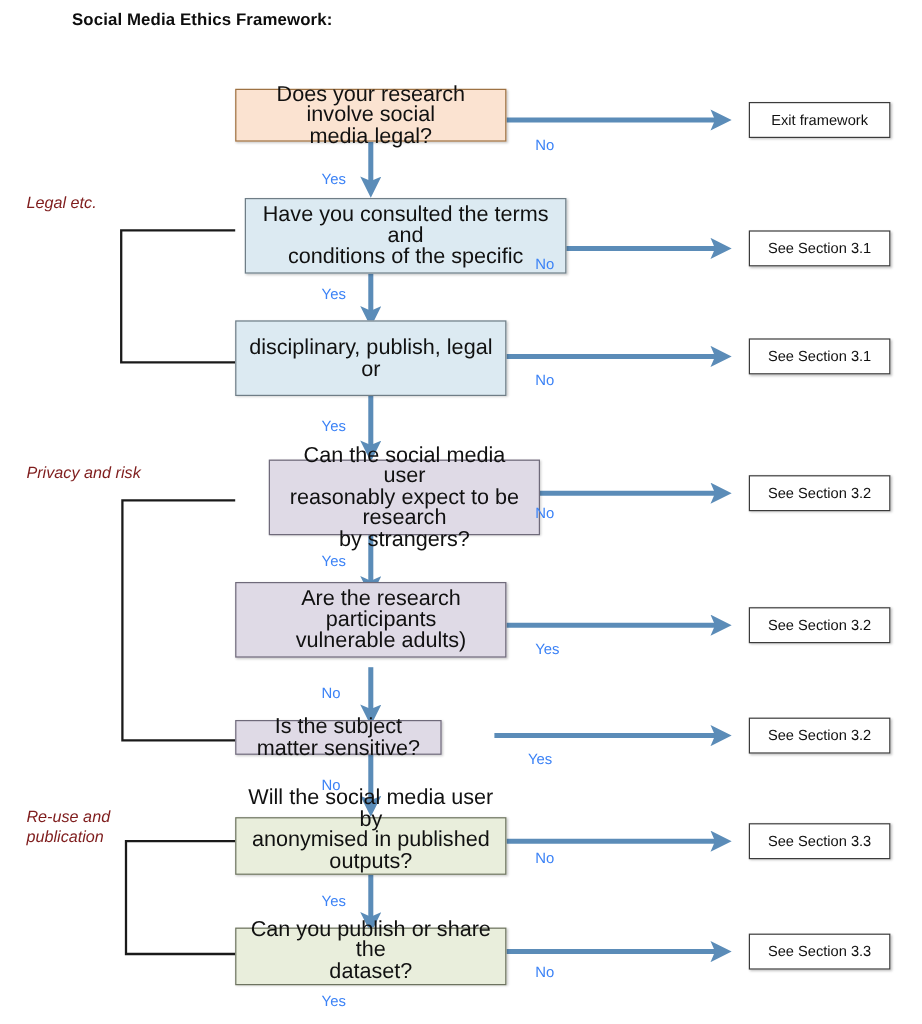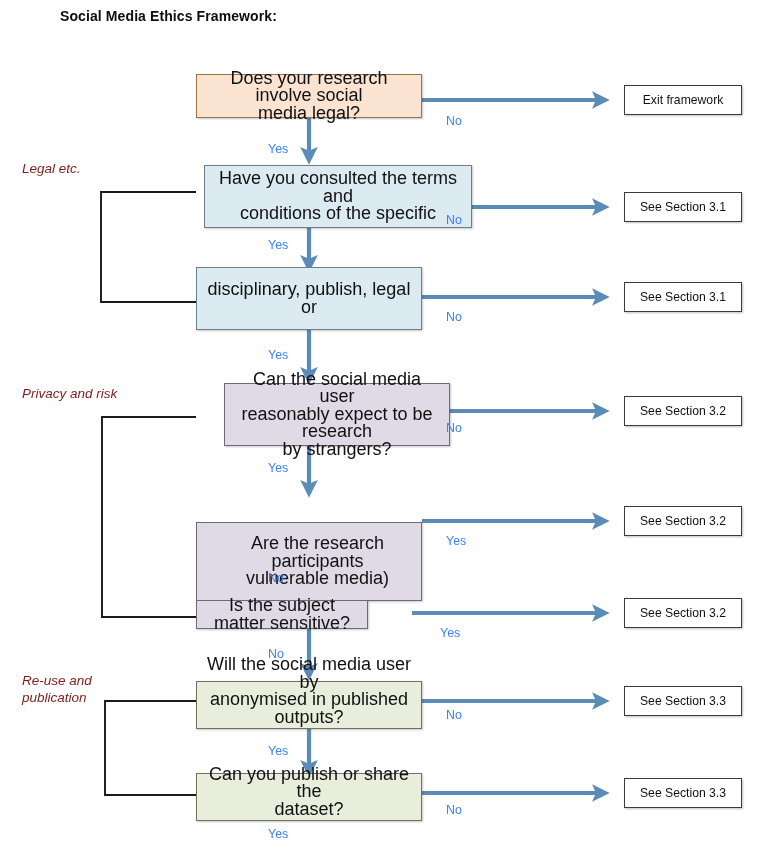--- a/index.html
+++ b/index.html
@@ -174,24 +174,24 @@
   </div>
 
   <div class="dbox purple" style="left:196px; top:383px; width:226px; height:63px;margin-left:28px;">
     <div>
       <span>Can the social media user</span>
       <span>reasonably expect  to be research</span>
       <span>by strangers?</span>
     </div>
   </div>
 
-  <div class="dbox purple" style="left:196px; top:522px; width:226px; height:79px;padding-left:26px;">
+  <div class="dbox purple" style="left:196px; top:485px; width:226px; height:63px;padding-left:26px;">
     <div>
       <span>Are the research participants</span>
-      <span>vulnerable media)</span>
+      <span>vulnerable adults)</span>
     </div>
   </div>
 
   <div class="dbox purple" style="left:196px; top:600px; width:172px; height:29px;">
     <div>
       <span>Is the subject matter sensitive?</span>
     </div>
   </div>
 
   <div class="dbox green" style="left:196px; top:681px; width:226px; height:48px;">

